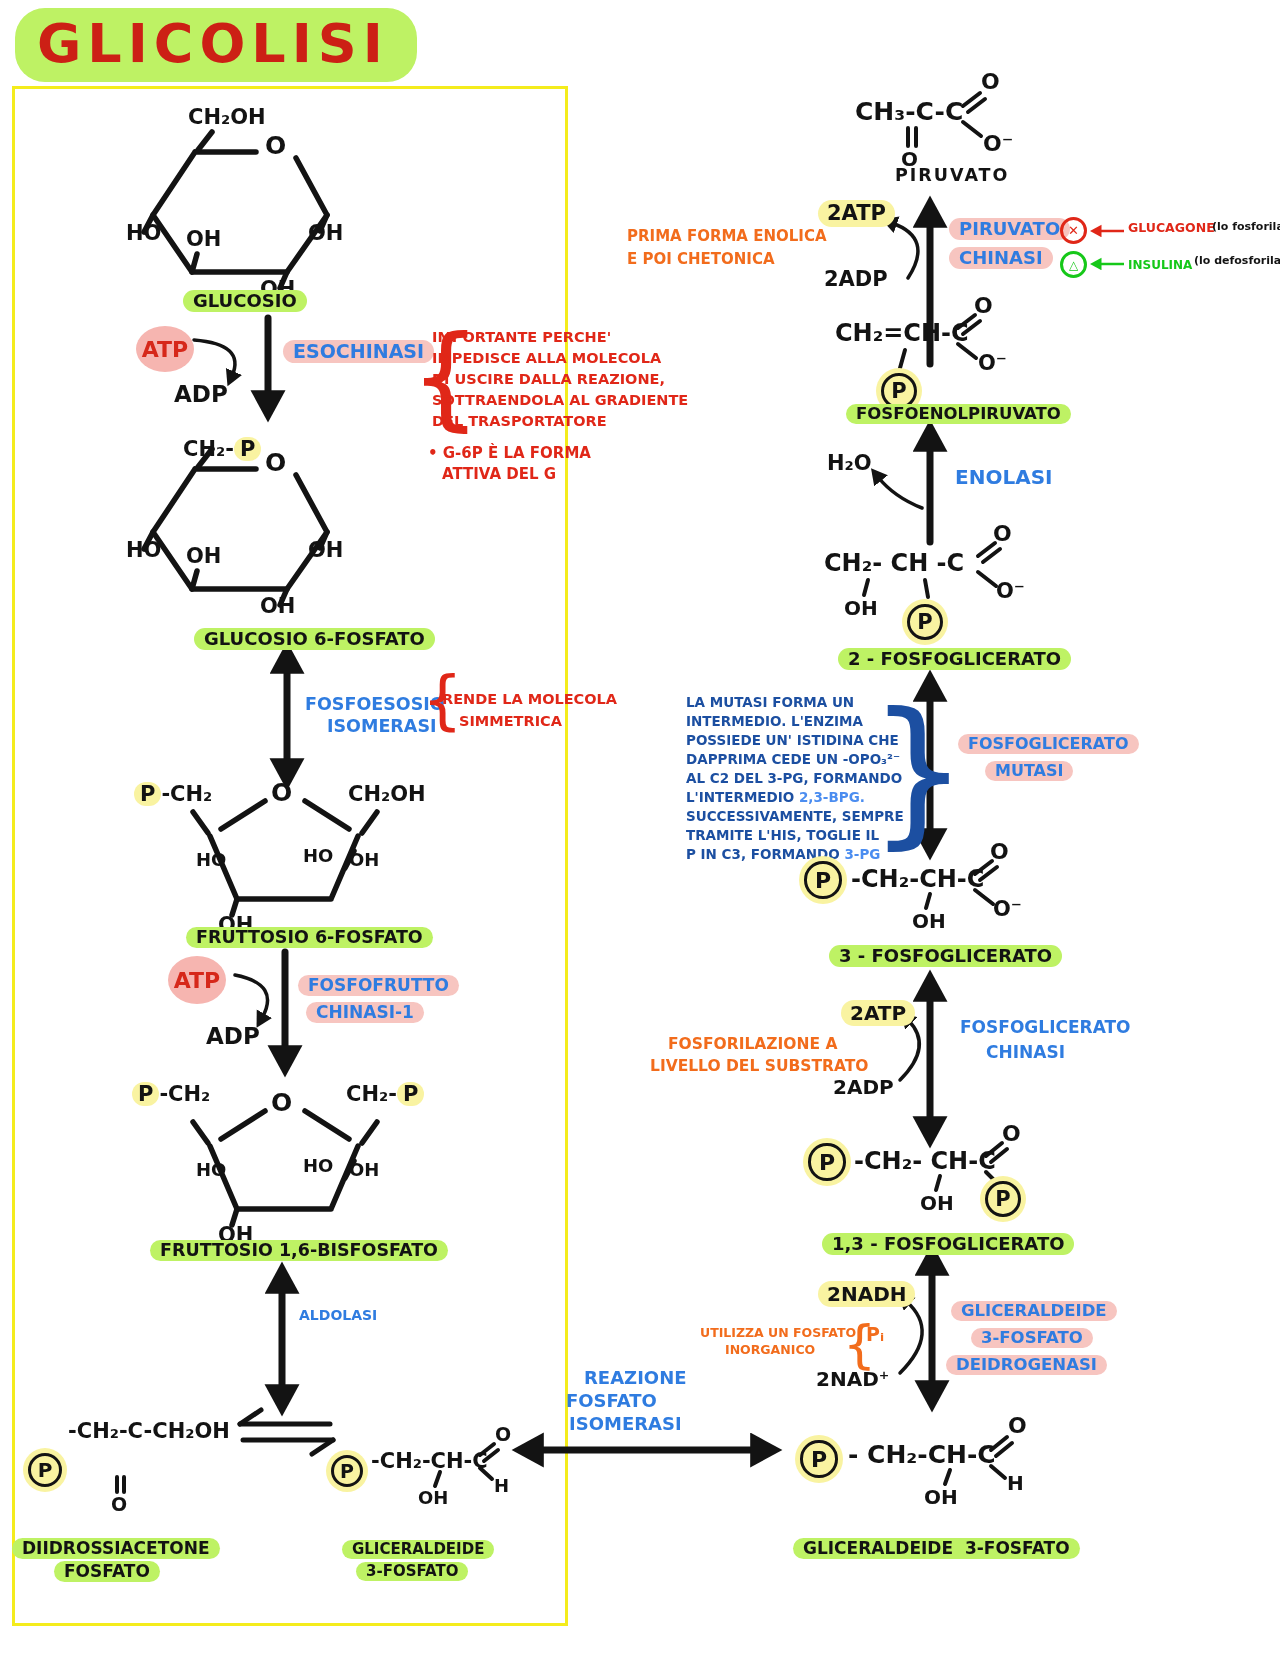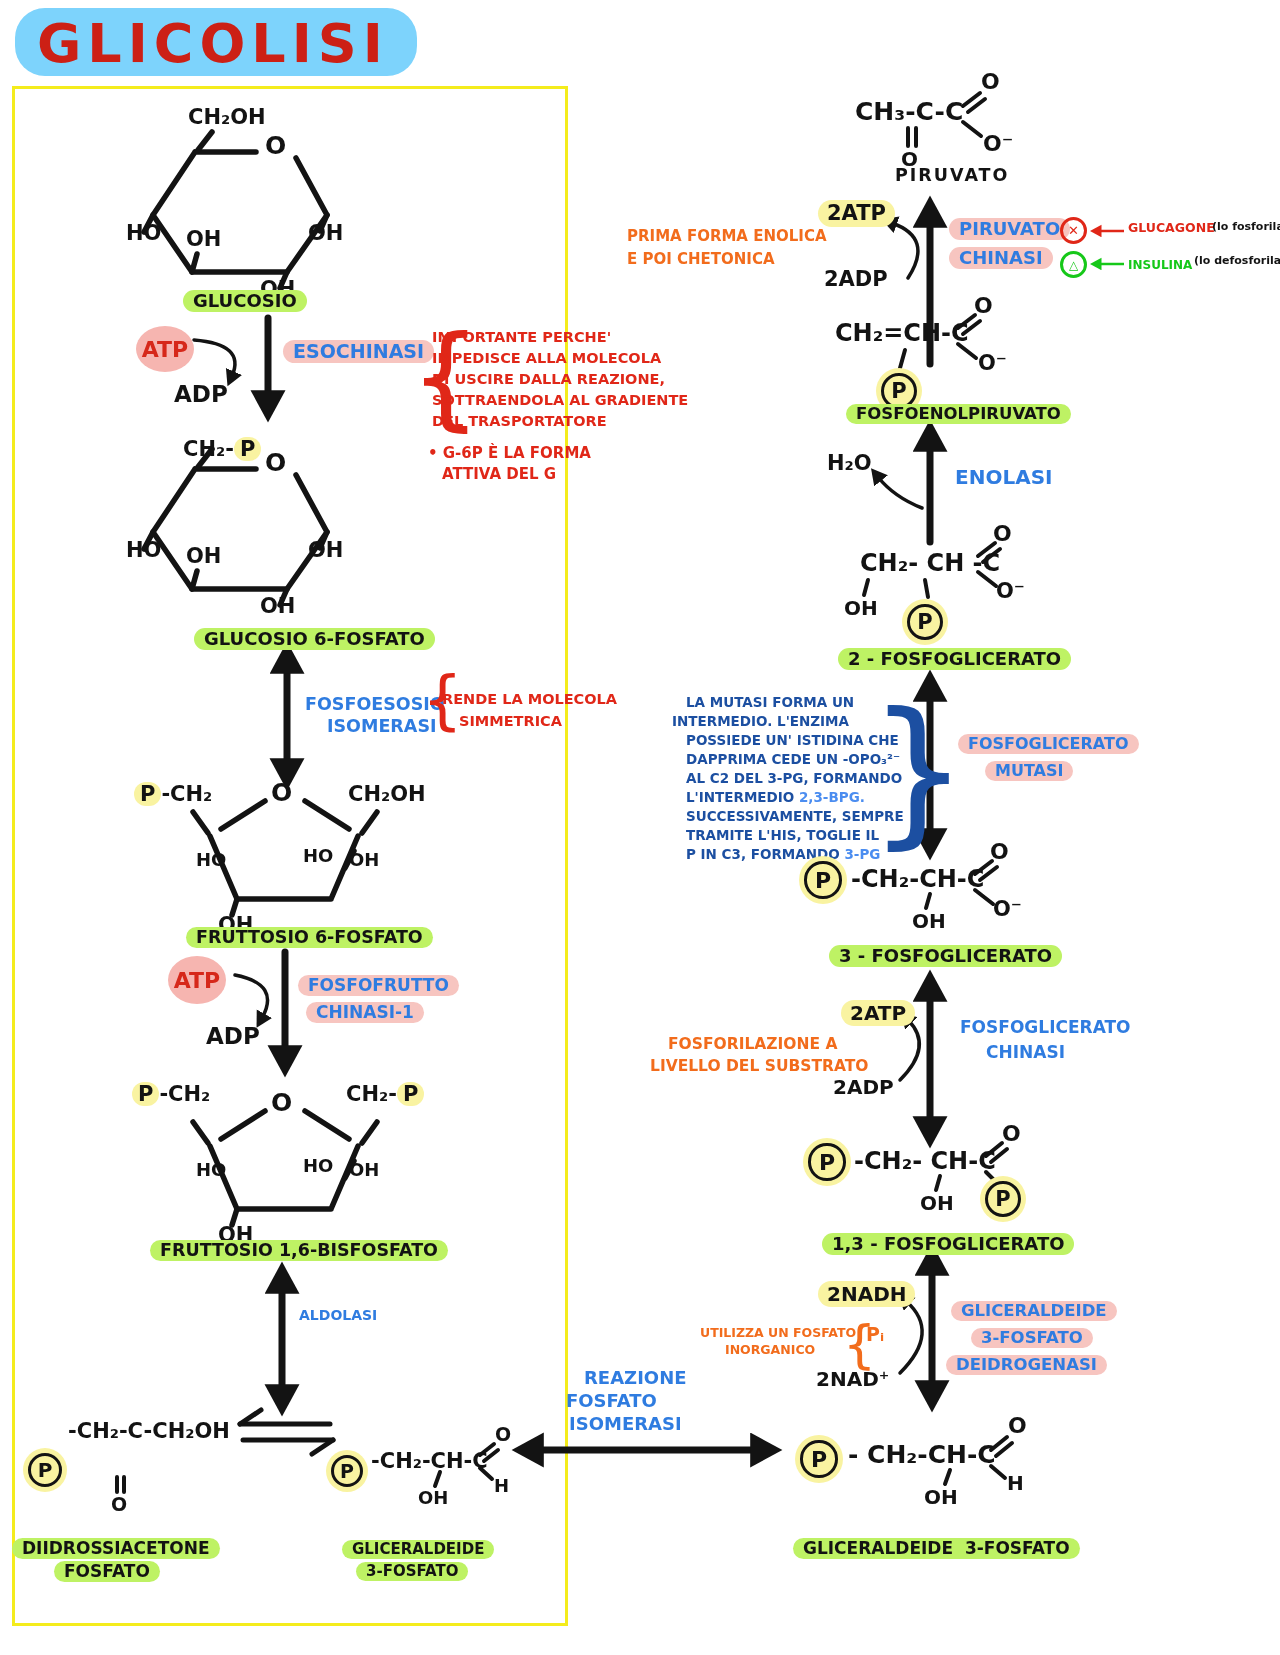--- a/index.html
+++ b/index.html
@@ -17,21 +17,21 @@
 .red{color:#e02718}
 .orange{color:#f26c1c}
 .green{color:#16c819}
 .brace{position:absolute;font-weight:400;line-height:1;font-family:"DejaVu Sans",sans-serif}
 .atp{position:absolute;background:#f6b5b0;border-radius:50%;display:flex;align-items:center;justify-content:center;color:#d6281a;font-weight:700}
 .pwrap{position:absolute;background:#f9f3a1;border-radius:50%;display:flex;align-items:center;justify-content:center}
 .pcirc{border:3.5px solid #131313;border-radius:50%;width:78%;height:78%;display:flex;align-items:center;justify-content:center;font-weight:700;color:#131313}
 .phl{background:#f9f3a1;border-radius:12px;padding:0 6px;font-weight:700}
 .hsym{position:absolute;border-radius:50%;display:flex;align-items:center;justify-content:center;font-weight:700}
 #ybox{position:absolute;left:12px;top:86px;width:556px;height:1540px;border:3px solid #f4ec1c}
-#title{position:absolute;left:15px;top:8px;background:#7dd3fc;border-radius:30px;padding:4px 28px 1px 22px;
+#title{position:absolute;left:15px;top:8px;background:#bef264;border-radius:30px;padding:4px 28px 7px 22px;
   font-size:54px;font-weight:700;color:#cc2015;letter-spacing:6px}
 svg.layer{position:absolute;left:0;top:0}
 </style>
 </head>
 <body>
 
 <div id="canvas">
 
 <div id="ybox"></div>
 <div id="title">GLICOLISI</div>
@@ -223,31 +223,31 @@
 <div class="t" style="left:974px;top:294px;font-size:22px">O</div>
 <div class="t" style="left:978px;top:352px;font-size:21px">O⁻</div>
 <div class="pwrap" style="left:876px;top:368px;width:46px;height:46px">
       <span class="pcirc" style="font-size:21px">P</span>
     </div>
 <div class="t pill gray" style="left:846px;top:404px;font-size:16.5px">FOSFOENOLPIRUVATO</div>
 
 <div class="t" style="left:827px;top:452px;font-size:21px">H₂O</div>
 <div class="t blue" style="left:955px;top:466px;font-size:20px">ENOLASI</div>
 
-<div class="t" style="left:860px;top:550px;font-size:24px">CH₂- CH -C</div>
+<div class="t" style="left:824px;top:550px;font-size:24px">CH₂- CH -C</div>
 <div class="t" style="left:844px;top:597px;font-size:20px">OH</div>
 <div class="pwrap" style="left:902px;top:599px;width:46px;height:46px">
       <span class="pcirc" style="font-size:21px">P</span>
     </div>
 <div class="t" style="left:993px;top:522px;font-size:22px">O</div>
 <div class="t" style="left:996px;top:580px;font-size:21px">O⁻</div>
 <div class="t pill gray" style="left:838px;top:648px;font-size:18px">2 - FOSFOGLICERATO</div>
 
 <div class="t dkblue" style="left:686px;top:695px;font-size:13.5px">LA MUTASI FORMA UN</div>
-<div class="t dkblue" style="left:672px;top:714px;font-size:13.5px">INTERMEDIO. L'ENZIMA</div>
+<div class="t dkblue" style="left:686px;top:714px;font-size:13.5px">INTERMEDIO. L'ENZIMA</div>
 <div class="t dkblue" style="left:686px;top:733px;font-size:13.5px">POSSIEDE UN' ISTIDINA CHE</div>
 <div class="t dkblue" style="left:686px;top:752px;font-size:13.5px">DAPPRIMA CEDE UN -OPO₃²⁻</div>
 <div class="t dkblue" style="left:686px;top:771px;font-size:13.5px">AL C2 DEL 3-PG, FORMANDO</div>
 <div class="t dkblue" style="left:686px;top:790px;font-size:13.5px"><span>L'INTERMEDIO </span><span class="ltblue">2,3-BPG.</span></div>
 <div class="t dkblue" style="left:686px;top:809px;font-size:13.5px">SUCCESSIVAMENTE, SEMPRE</div>
 <div class="t dkblue" style="left:686px;top:828px;font-size:13.5px">TRAMITE L'HIS, TOGLIE IL</div>
 <div class="t dkblue" style="left:686px;top:847px;font-size:13.5px"><span>P IN C3, FORMANDO </span><span class="ltblue">3-PG</span></div>
 <div class="brace dkblue" style="left:868px;top:692px;font-size:158px">}</div>
 <div class="t pill pinkbg blue" style="left:958px;top:734px;font-size:16px">FOSFOGLICERATO</div>
 <div class="t pill pinkbg blue" style="left:985px;top:761px;font-size:16px">MUTASI</div>

